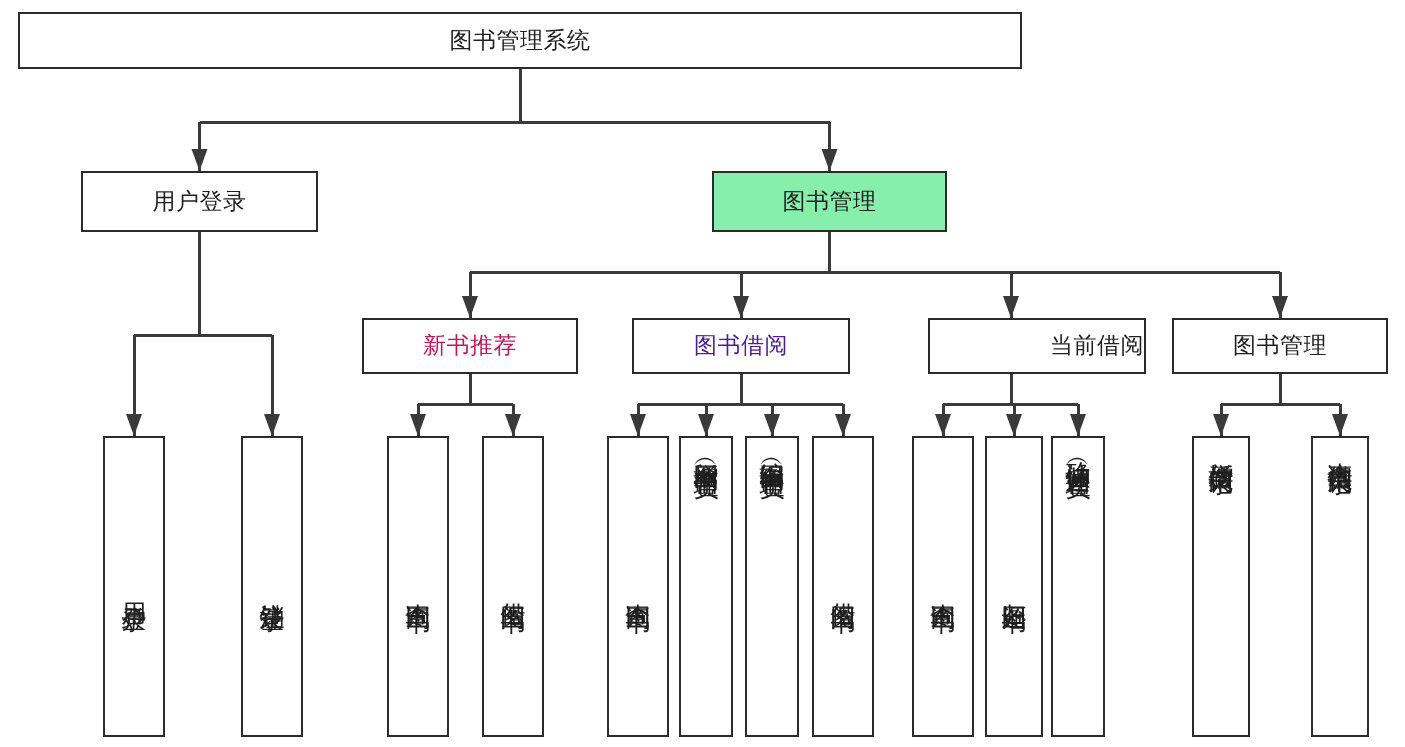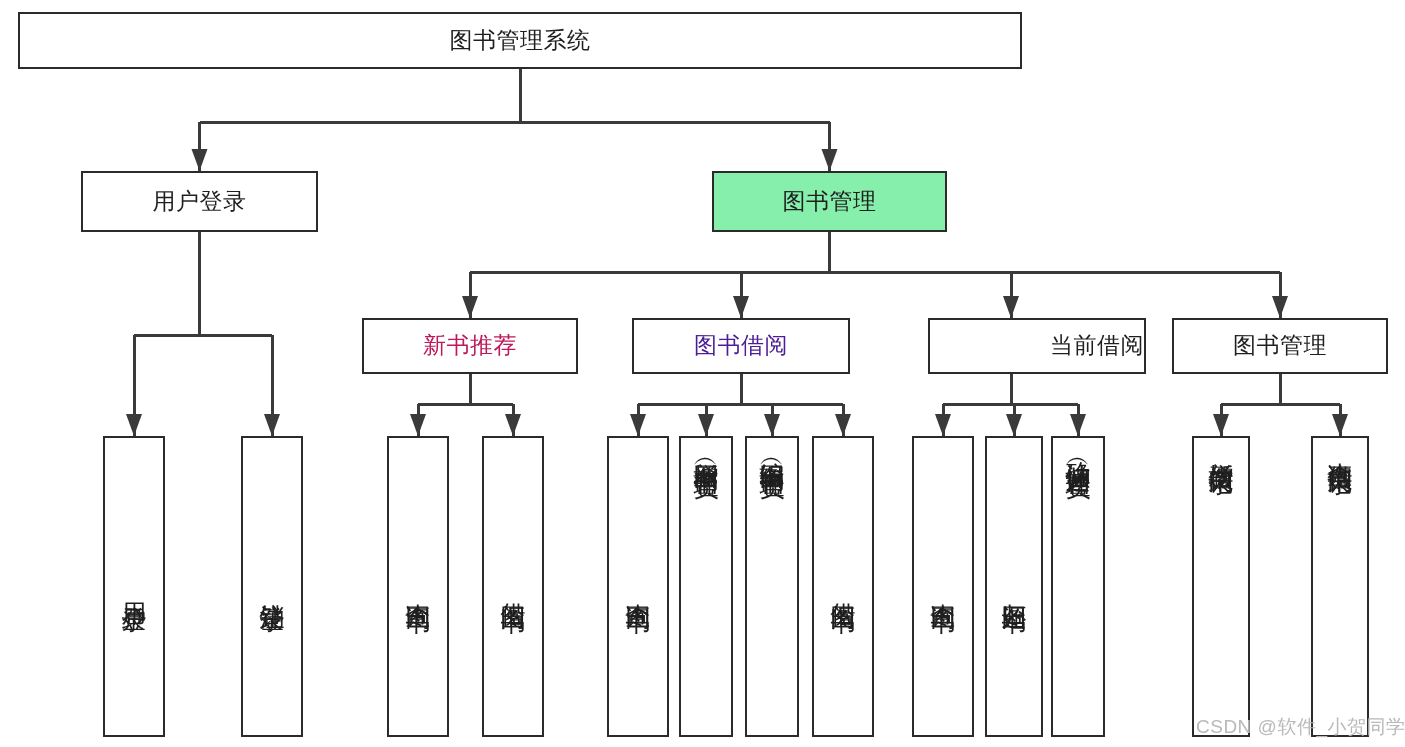--- a/index.html
+++ b/index.html
@@ -186,14 +186,13 @@
       <div class="node-box vertical" style="left: 1051px; top: 436px; width: 54px; height: 301px; border-color: rgb(43, 43, 43); background: rgb(255, 255, 255);">
         <span class="node-label" style="color: rgb(31, 31, 31);">确认归还（管理员）</span>
       </div>
       <div class="node-box vertical" style="left: 1192px; top: 436px; width: 58px; height: 301px; border-color: rgb(43, 43, 43); background: rgb(255, 255, 255);">
         <span class="node-label" style="color: rgb(31, 31, 31);">新增借阅记录</span>
       </div>
       <div class="node-box vertical" style="left: 1311px; top: 436px; width: 58px; height: 301px; border-color: rgb(43, 43, 43); background: rgb(255, 255, 255);">
         <span class="node-label" style="color: rgb(31, 31, 31);">查询借阅记录</span>
       </div>
     </div>
-  <div id="watermark" style="left:1196px; top:714px;">CSDN @软件_小贺同学</div>
 </div>
 
 </body></html>

